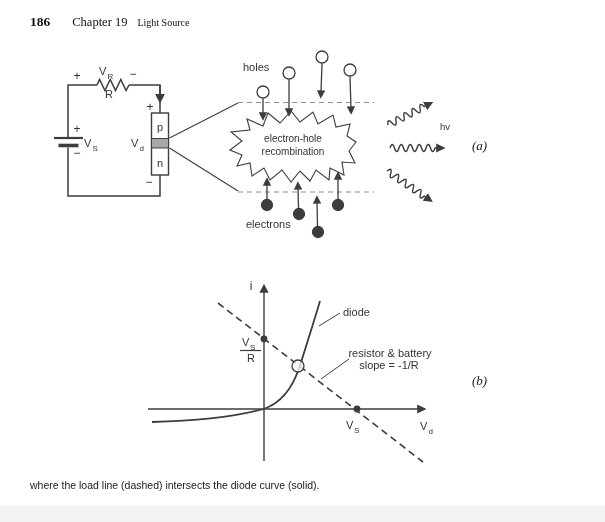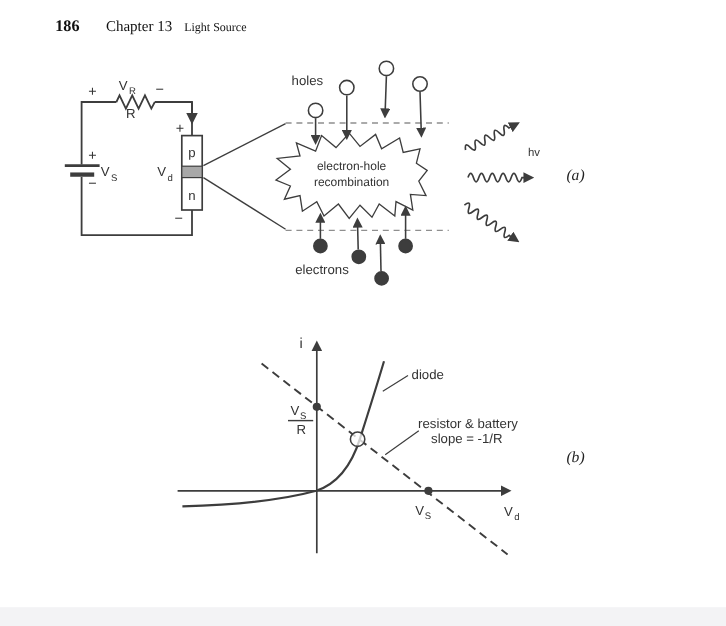--- a/index.html
+++ b/index.html
@@ -1,21 +1,21 @@
 <!DOCTYPE html>
 <html><head>
 <meta charset="utf-8">
 <style>
   html,body{margin:0;padding:0;}
   body{
     width:605px;height:522px;position:relative;background:#ffffff;
     font-family:"Liberation Sans",sans-serif;overflow:hidden;
   }
   .header{
-    position:absolute;left:46px;top:14px;display:flex;align-items:baseline;
+    position:absolute;left:30px;top:14px;display:flex;align-items:baseline;
     font-family:"Liberation Serif",serif;color:#111;
   }
   .page-num{font-weight:bold;font-size:13.5px;margin-right:22px;}
   .chapter{font-size:12.5px;margin-right:10px;}
   .section{font-size:10px;}
   svg.figure{position:absolute;left:0;top:0;}
   .caption{
     position:absolute;left:30px;top:478px;width:560px;
     font-size:10.5px;line-height:14px;color:#1a1a1a;
   }
@@ -25,21 +25,21 @@
     position:absolute;left:0;top:506px;width:605px;height:16px;
     background:#f3f3f5;
   }
   text{stroke:none;}
 </style>
 </head>
 <body>
 
 <div class="header">
   <span class="page-num">186</span>
-  <span class="chapter">Chapter 13</span>
+  <span class="chapter">Chapter 19</span>
   <span class="section">Light Source</span>
 </div>
 
 <svg class="figure" width="605" height="522" viewBox="0 0 605 522" font-family="Liberation Sans, sans-serif">
   <defs>
     <marker id="ah" viewBox="0 0 10 10" refX="2" refY="5" markerWidth="6.5" markerHeight="6.5" orient="auto">
       <path d="M0,0 L10,5 L0,10 Z" fill="#3d3d3d"></path>
     </marker>
   </defs>
 
@@ -150,15 +150,18 @@
     <text x="251" y="362" text-anchor="middle">R</text>
 
     <text x="346" y="429">V</text>
     <text x="354" y="432.5" font-size="8">S</text>
   </g>
   <line x1="240" y1="350.5" x2="261" y2="350.5" stroke="#3d3d3d" stroke-width="1.2"></line>
   <text x="472" y="385" font-size="13" font-style="italic" font-family="Liberation Serif, serif" fill="#222222">(b)</text>
 </svg>
 
 <div class="caption">
+  <div class="line">
+    <span>where the load line (dashed) intersects the diode curve (solid).</span>
+  </div>
 </div>
 
 <div class="footer-strip"></div>
 
 </body></html>

